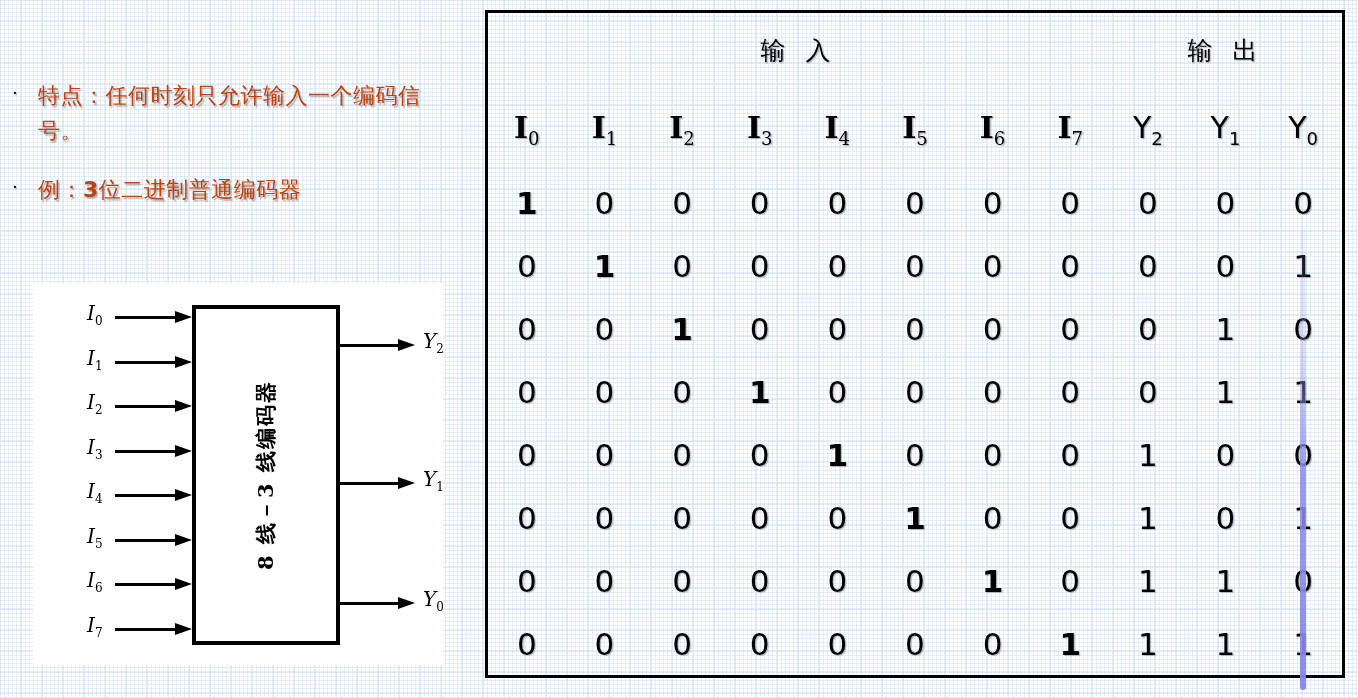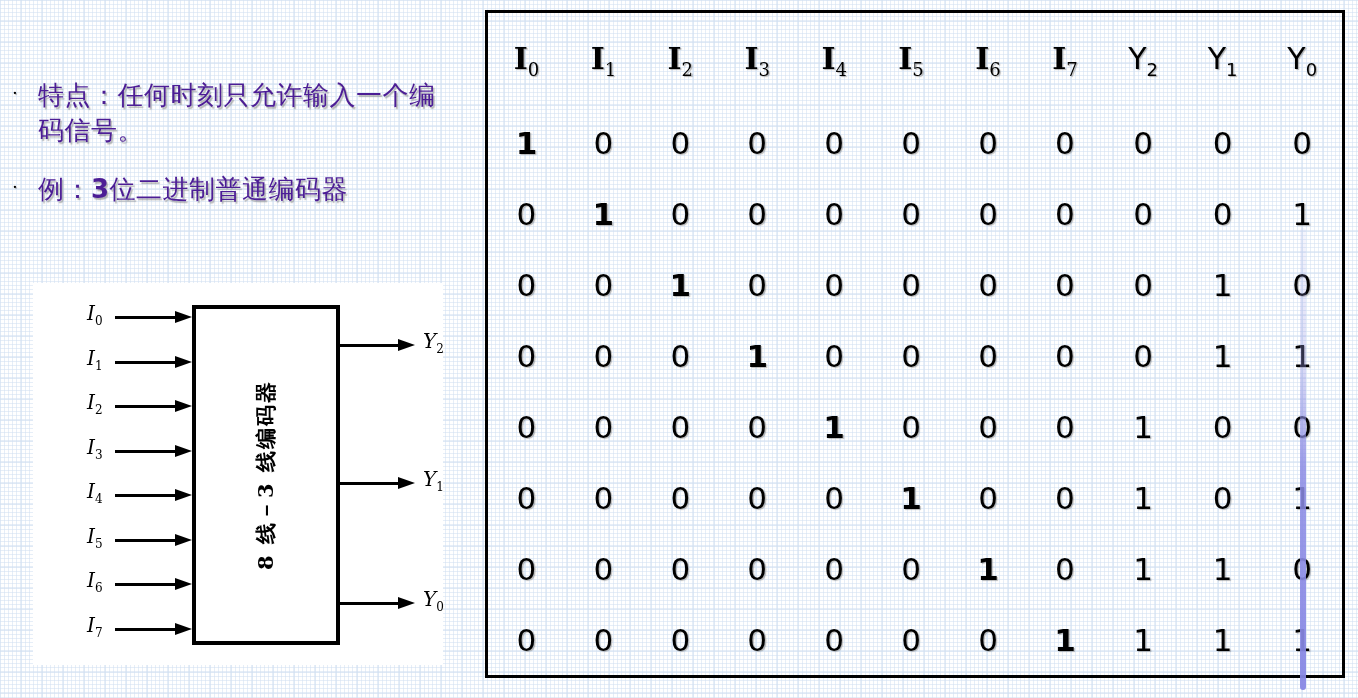--- a/index.html
+++ b/index.html
@@ -27,21 +27,21 @@
 
   .bullet-row{position:absolute;display:flex;align-items:flex-start;}
   .bullet-dot{
     width:14px;flex:0 0 14px;text-align:center;
     font-size:19px;line-height:30px;color:#000;
     text-shadow:1px 1px 1px rgba(120,120,120,.55);
   }
   .bullet-text{
     margin-left:16px;
     font-family:"DejaVu Serif","Liberation Serif",serif;
-    font-size:26px;line-height:35px;color:#4c1d95;letter-spacing:.5px;
+    font-size:22px;line-height:35px;color:#c2410c;letter-spacing:.5px;
     text-shadow:1.5px 1.5px 1.2px rgba(130,130,130,.6);
     width:calc(100% - 32px);
   }
   .bullet-text b{font-family:"DejaVu Sans","Liberation Sans",sans-serif;font-weight:bold;}
 
   #bullet-1{left:8px;top:78px;width:440px;}
   #bullet-2{left:8px;top:172px;width:440px;}
 
   
   #diagram-panel{
@@ -203,20 +203,24 @@
           <div class="arrow-head" style="left:58px"></div>
         </div>
         <div class="port-label" style="left: 390px; top: 304px;">Y<sub>0</sub></div>
       </div>
   </div>
 </div>
 
 <div id="truth-table">
   <table>
     <tbody id="tt-body">
+        <tr class="hrow-group">
+          <td colspan="8" class="divider" style="height: 74px;">输    入</td>
+          <td colspan="3" style="height: 74px;">输  出</td>
+        </tr>
         <tr class="hrow-sym">
           <td class="in-sym" style="height: 84px; width: 9%;">I<sub>0</sub></td>
           <td class="in-sym" style="height: 84px; width: 9%;">I<sub>1</sub></td>
           <td class="in-sym" style="height: 84px; width: 9%;">I<sub>2</sub></td>
           <td class="in-sym" style="height: 84px; width: 9%;">I<sub>3</sub></td>
           <td class="in-sym" style="height: 84px; width: 9%;">I<sub>4</sub></td>
           <td class="in-sym" style="height: 84px; width: 9%;">I<sub>5</sub></td>
           <td class="in-sym" style="height: 84px; width: 9%;">I<sub>6</sub></td>
           <td class="in-sym divider" style="height: 84px; width: 9%;">I<sub>7</sub></td>
           <td class="out-sym" style="width: 9.3%;">Y<sub>2</sub></td>

